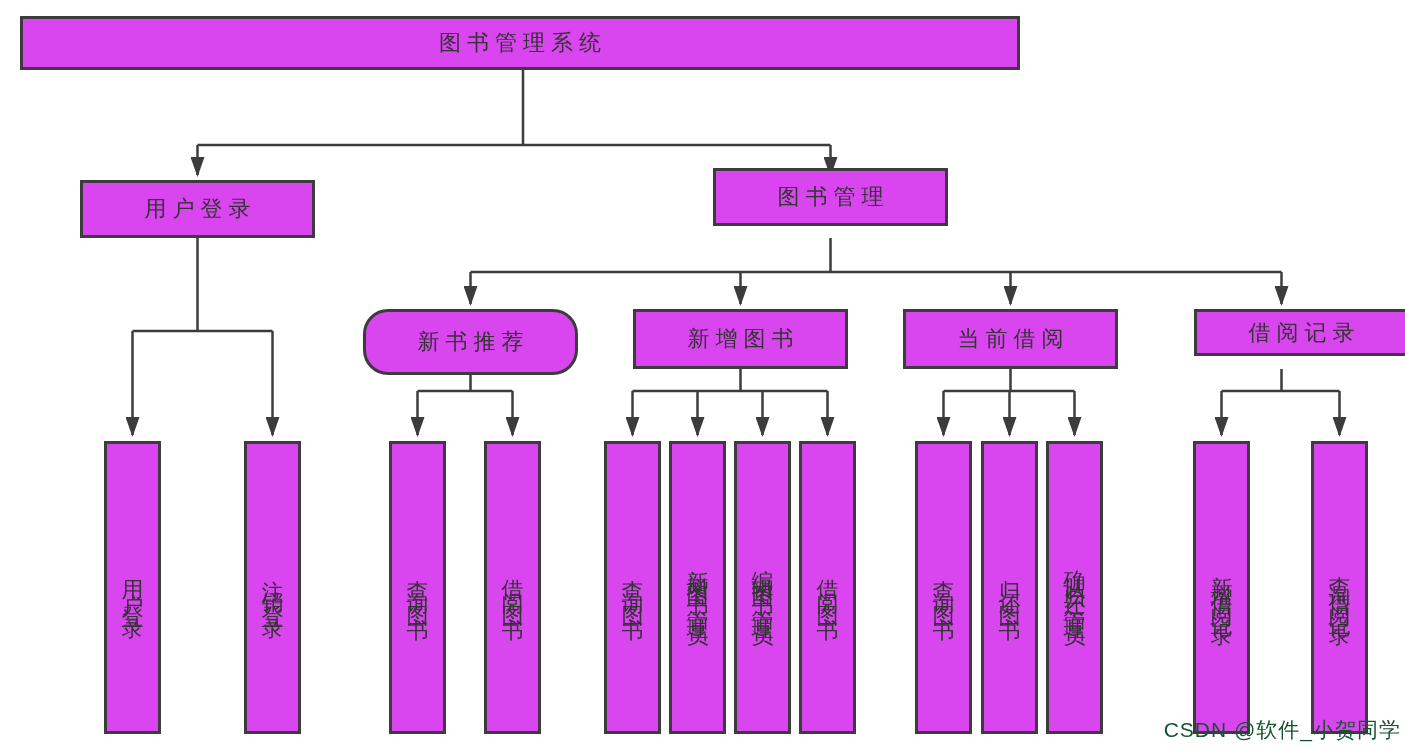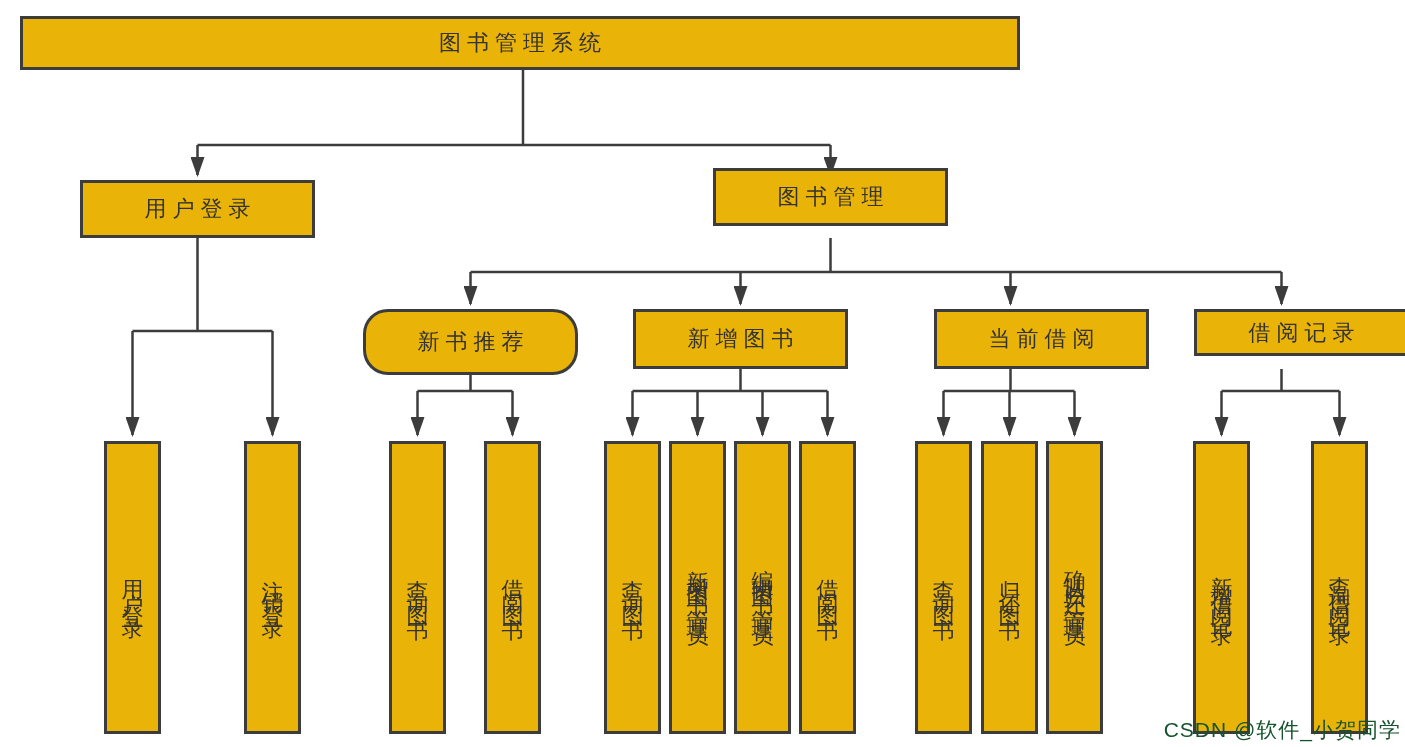--- a/index.html
+++ b/index.html
@@ -12,21 +12,21 @@
     overflow: hidden;
   }
   #connectors {
     position: absolute;
     left: 0; top: 0;
     width: 1405px; height: 747px;
     pointer-events: none;
   }
   .box {
     position: absolute;
-    background: #eab308;
+    background: #d946ef;
     border: 3px solid #3c3c3c;
     box-sizing: border-box;
     display: flex;
     align-items: center;
     justify-content: center;
     color: #333333;
   }
   .hlabel {
     font-size: 22px;
     letter-spacing: 6px;
@@ -43,21 +43,21 @@
   }
   .ls4 { letter-spacing: 13px; }
   .ls6 { letter-spacing: 10px; }
   .ls9 { letter-spacing: 8px; }
   
   .n-root   { left: 20px;   top: 16px;  width: 1000px; height: 54px; }
   .n-user   { left: 80px;   top: 180px; width: 235px;  height: 58px; }
   .n-mgmt   { left: 713px;  top: 168px; width: 235px;  height: 58px; }
   .n-s0     { left: 363px;  top: 309px; width: 215px;  height: 66px; border-radius: 25px; }
   .n-s1     { left: 633px;  top: 309px; width: 215px;  height: 60px; }
-  .n-s2     { left: 934px;  top: 309px; width: 215px;  height: 60px; }
+  .n-s2     { left: 903px;  top: 309px; width: 215px;  height: 60px; }
   .n-s3     { left: 1174px; top: 309px; width: 215px;  height: 47px; margin-left: 20px; }
   .leaf     { top: 441px; width: 57px; height: 293px; }
   .l1  { left: 104px; }
   .l2  { left: 244px; }
   .l3  { left: 389px; }
   .l4  { left: 484px; }
   .l5  { left: 604px; }
   .l6  { left: 669px; }
   .l7  { left: 734px; }
   .l8  { left: 799px; }

